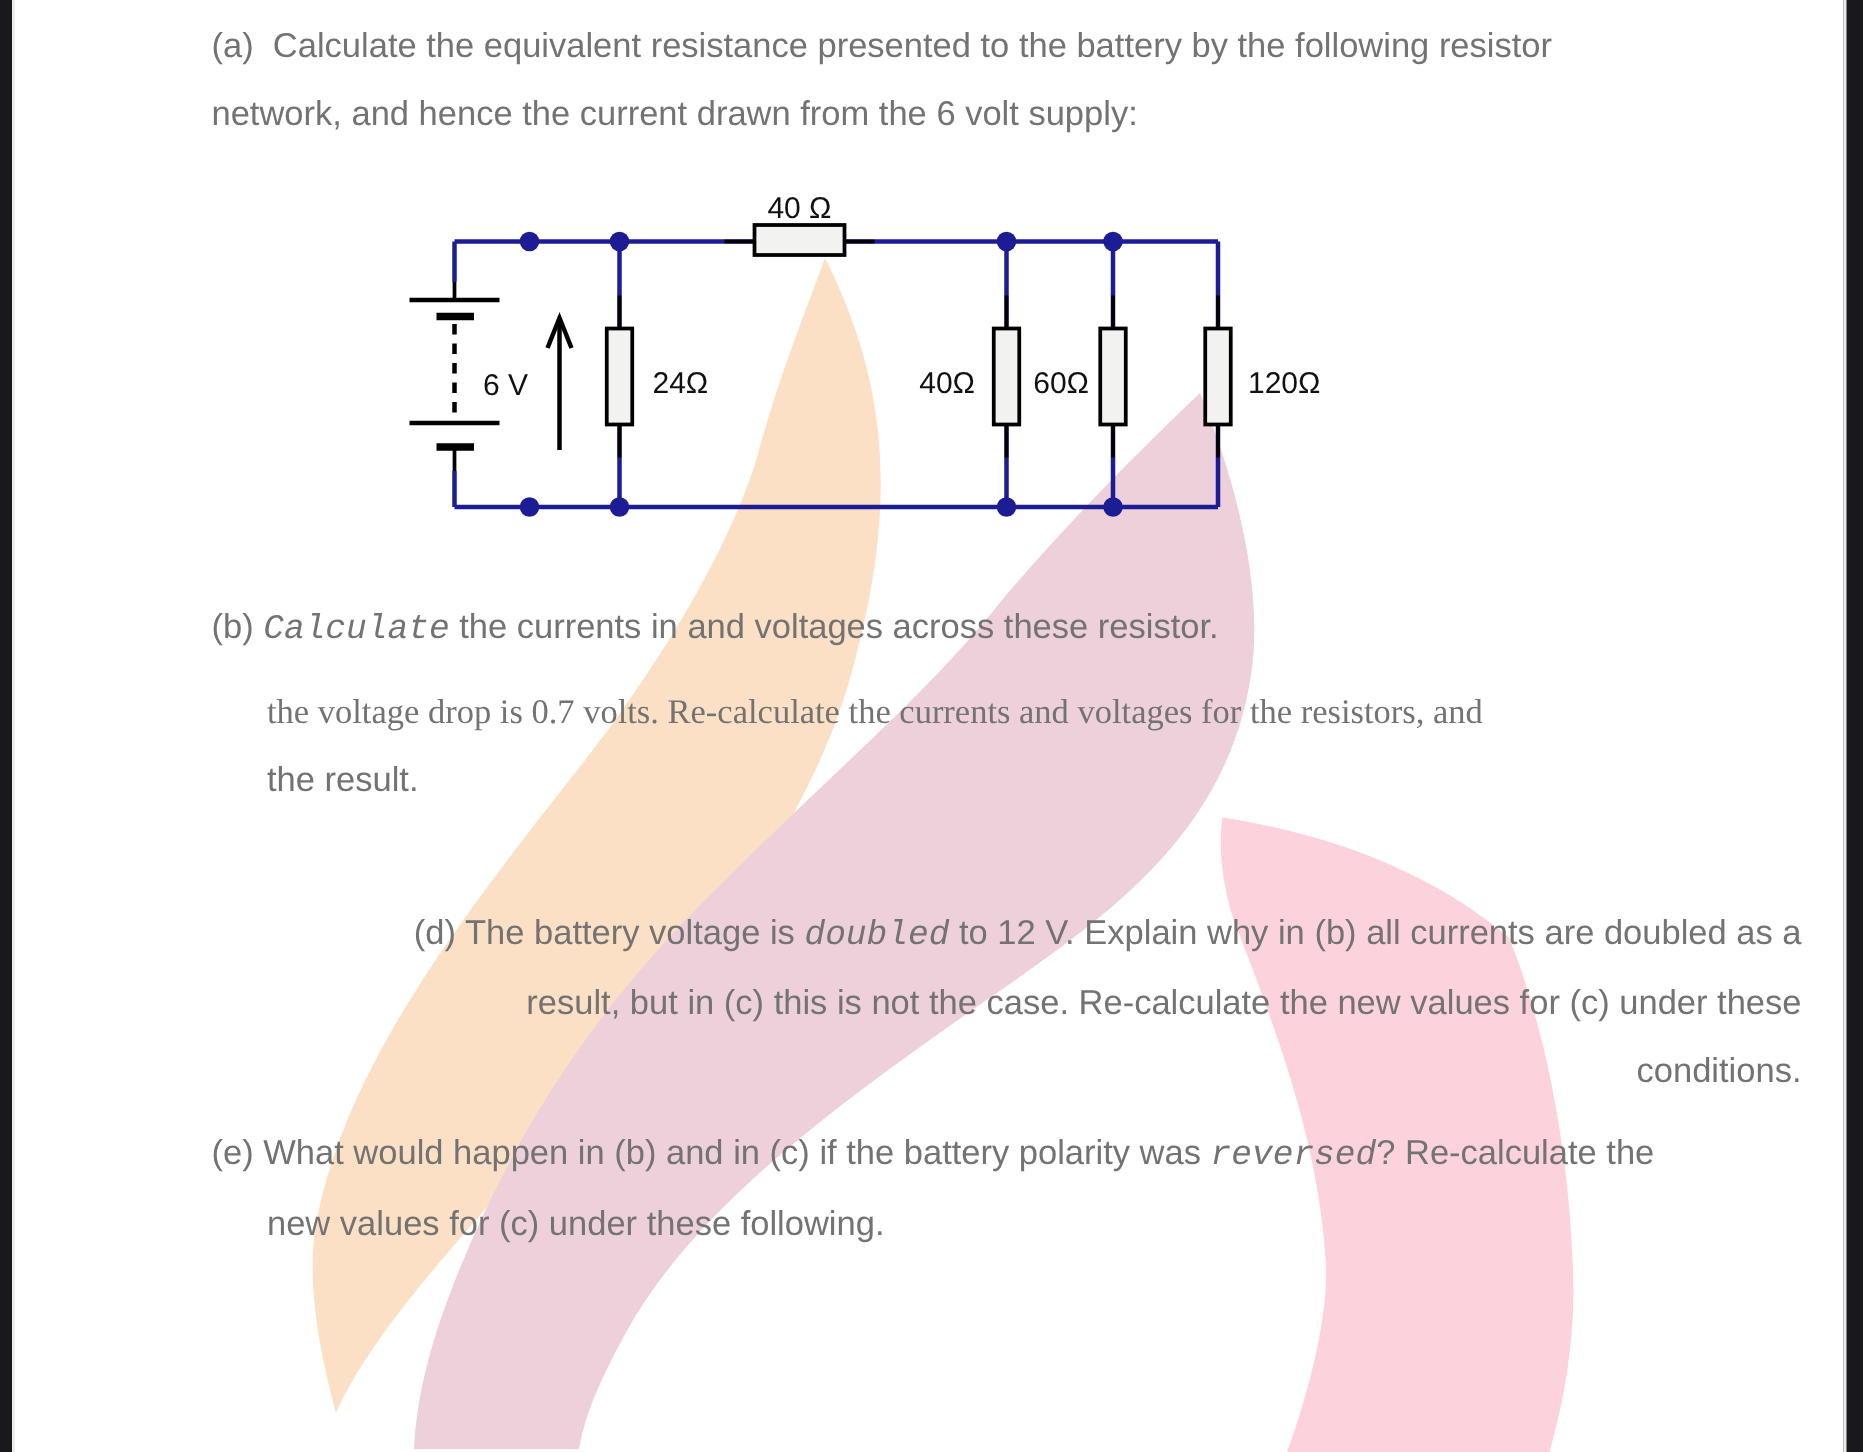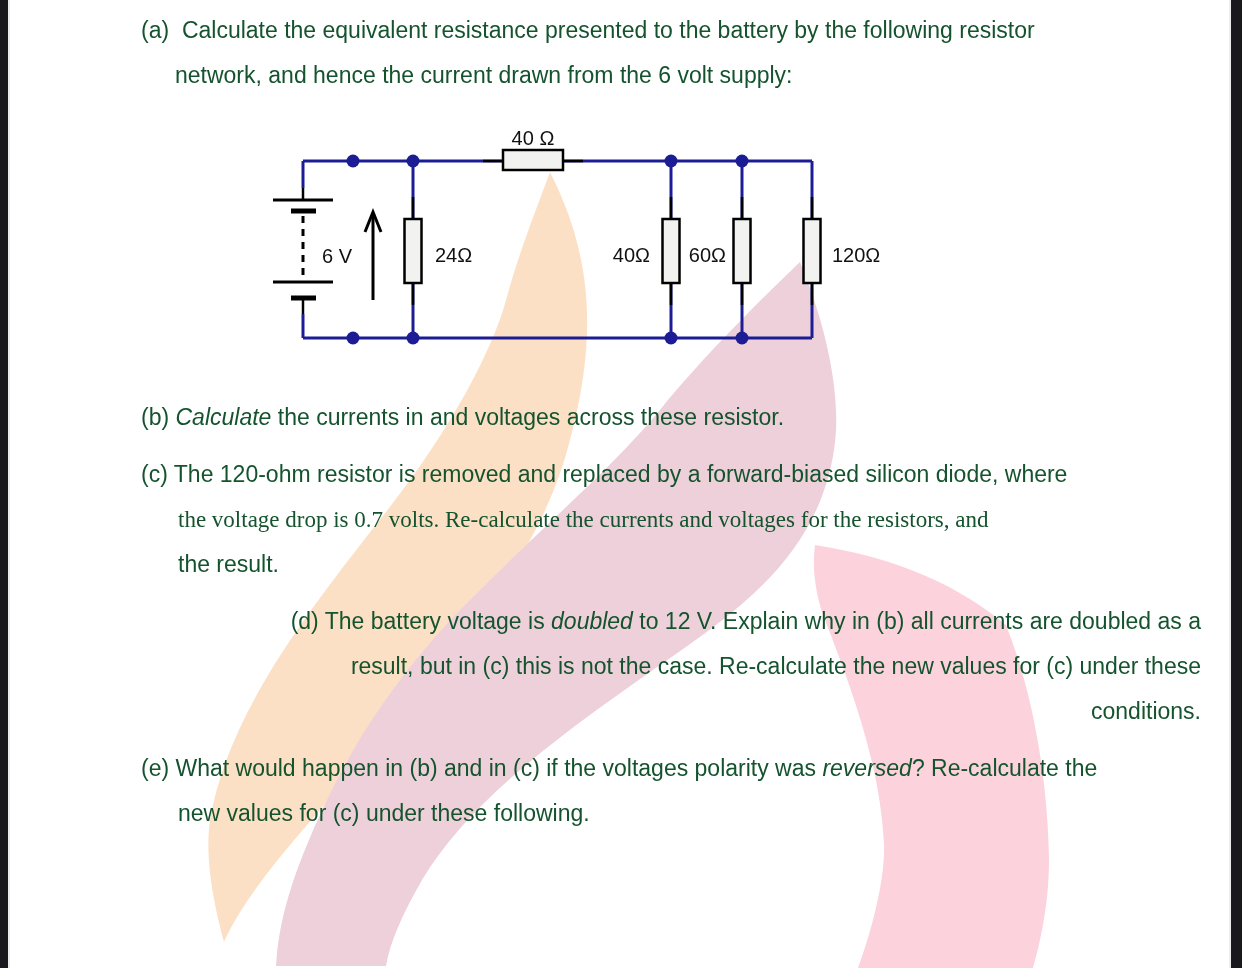--- a/index.html
+++ b/index.html
@@ -4,23 +4,23 @@
 <style>
   html,body{margin:0;padding:0;background:#ffffff;}
   #stage{position:relative;width:1242px;height:968px;overflow:hidden;background:#fff;
          font-family:"Liberation Sans", sans-serif;}
   .letterbox{position:absolute;top:0;height:968px;z-index:50;}
   #bar-left{left:0;width:8px;background:#19191d;border-right:2px solid #ececec;}
   #bar-right{right:0;width:11px;background:#19191d;border-left:2px solid #ececec;}
   #watermark{position:absolute;left:0;top:0;z-index:0;}
   #circuit{position:absolute;left:270px;top:118px;z-index:2;}
   .para{position:absolute;left:141px;width:1060px;font-size:23px;line-height:45px;
-        color:#14532d;z-index:3;}
+        color:#737373;z-index:3;}
   .tline{white-space:pre;}
-  .tline .it{font-style:italic;}
+  .tline .it{font-style:italic;font-family:Liberation Mono, monospace;}
   svg text{font-family:"Liberation Sans", sans-serif;}
 </style>
 </head>
 <body>
 
 <div id="stage">
 
   <svg id="watermark" width="1242" height="968" viewBox="0 0 1242 968">
     <path d="M550,172 C592,255 598,335 570,440 C540,560 450,660 362,762
              C305,828 248,888 224,942
@@ -100,35 +100,34 @@
       <text x="263" y="27" text-anchor="middle">40 Ω</text>
       <text x="165" y="144" text-anchor="start">24Ω</text>
       <text x="380" y="144" text-anchor="end">40Ω</text>
       <text x="456" y="144" text-anchor="end">60Ω</text>
       <text x="562" y="144" text-anchor="start">120Ω</text>
     </g>
   </svg>
 
   <div class="para" style="top: 8px;">
       <div class="tline"><span>(a)  Calculate the equivalent resistance presented to the battery by the following resistor</span></div>
-      <div class="tline" style="padding-left: 0px; margin-left: 34px;"><span>network, and hence the current drawn from the 6 volt supply:</span></div>
+      <div class="tline" style="padding-left: 0px;"><span>network, and hence the current drawn from the 6 volt supply:</span></div>
     </div>
   <div class="para" style="top: 395px;">
       <div class="tline"><span>(b) </span><span class="it">Calculate</span><span> the currents in and voltages across these resistor.</span></div>
     </div>
   <div class="para" style="top: 452px;">
-      <div class="tline"><span>(c) The 120-ohm resistor is removed and replaced by a forward-biased silicon diode, where</span></div>
       <div class="tline" style="padding-left: 37px; font-family: Liberation Serif, serif;"><span>the voltage drop is 0.7 volts. Re-calculate the currents and voltages for the resistors, and</span></div>
       <div class="tline" style="padding-left: 37px;"><span>the result.</span></div>
     </div>
   <div class="para" style="top: 599px; text-align: right;">
       <div class="tline"><span>(d) The battery voltage is </span><span class="it">doubled</span><span> to 12 V. Explain why in (b) all currents are doubled as a</span></div>
       <div class="tline" style="padding-left: 37px;"><span>result, but in (c) this is not the case. Re-calculate the new values for (c) under these</span></div>
       <div class="tline" style="padding-left: 37px;"><span>conditions.</span></div>
     </div>
   <div class="para" style="top: 746px;">
-      <div class="tline"><span>(e) What would happen in (b) and in (c) if the voltages polarity was </span><span class="it">reversed</span><span>? Re-calculate the</span></div>
+      <div class="tline"><span>(e) What would happen in (b) and in (c) if the battery polarity was </span><span class="it">reversed</span><span>? Re-calculate the</span></div>
       <div class="tline" style="padding-left: 37px;"><span>new values for (c) under these following.</span></div>
     </div>
 
   <div id="bar-left" class="letterbox"></div>
   <div id="bar-right" class="letterbox"></div>
 </div>
 
 </body></html>

